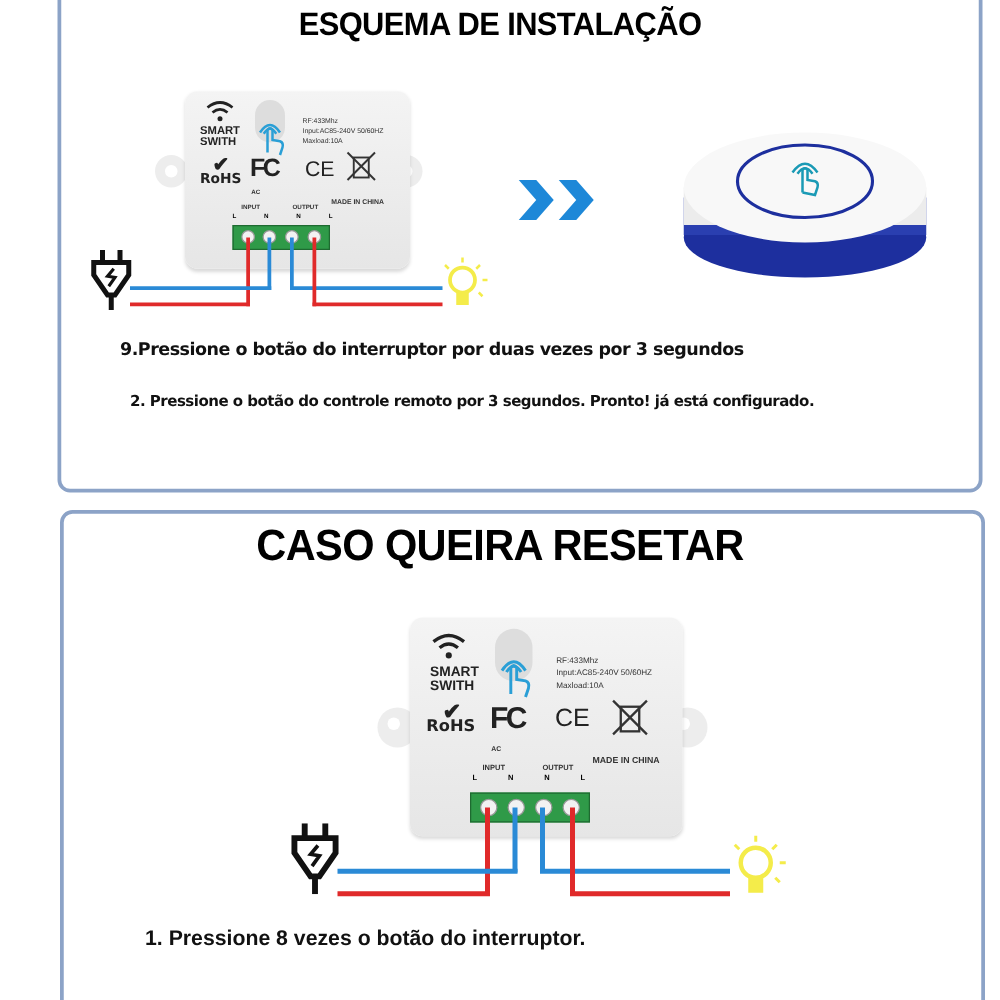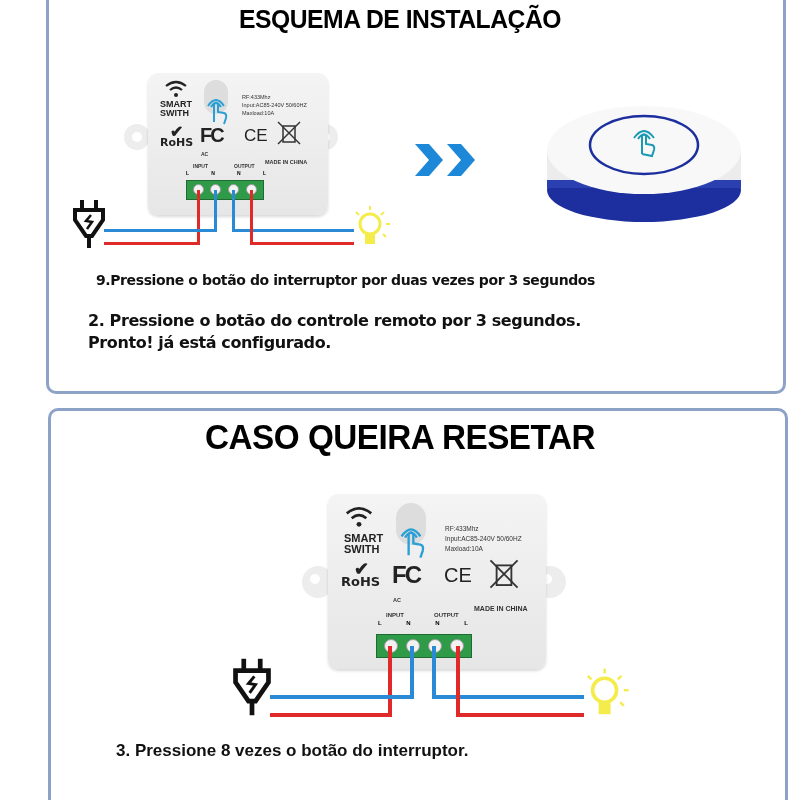--- a/index.html
+++ b/index.html
@@ -59,21 +59,21 @@
   .wire.red { background: #e02a2a; }
   .wire.blue { background: #2a8ad6; }
 
   .instr {
     position: absolute;
     font-family: "DejaVu Sans", sans-serif;
     font-weight: bold;
     color: #111;
   }
   #instr-1 { left: 96px; top: 272px; font-size: 14px; letter-spacing: -0.4px; }
-  #instr-2 { left: 88px; top: 310px; font-size: 16px; letter-spacing: -0.4px; line-height: 22px; width: 560px; }
+  #instr-2 { left: 104px; top: 310px; font-size: 12px; letter-spacing: -0.4px; line-height: 22px; width: 560px; }
   #instr-reset { left: 116px; top: 741px; font-family: "Liberation Sans", sans-serif; font-size: 17px; }
 
   .remote-body {
     position: absolute;
     left: 545px; top: 98px; width: 198px; height: 130px;
   }
 </style>
 </head>
 <body>
 
@@ -264,13 +264,13 @@
     <circle cx="18" cy="20" r="10" fill="none" stroke="#f4ec4a" stroke-width="3"></circle>
     <rect x="13" y="30" width="10" height="10" fill="#f4ec4a"></rect>
     <line x1="18" y1="2" x2="18" y2="6" stroke="#f4ec4a" stroke-width="2"></line>
     <line x1="4" y1="8" x2="7" y2="11" stroke="#f4ec4a" stroke-width="2"></line>
     <line x1="32" y1="8" x2="29" y2="11" stroke="#f4ec4a" stroke-width="2"></line>
     <line x1="34" y1="20" x2="38" y2="20" stroke="#f4ec4a" stroke-width="2"></line>
     <line x1="31" y1="30" x2="34" y2="33" stroke="#f4ec4a" stroke-width="2"></line>
   </svg>
 </div>
 
-<div class="instr" id="instr-reset">3. Pressione 8 vezes o botão do interruptor.</div>
+<div class="instr" id="instr-reset">1. Pressione 8 vezes o botão do interruptor.</div>
 
 </body></html>

